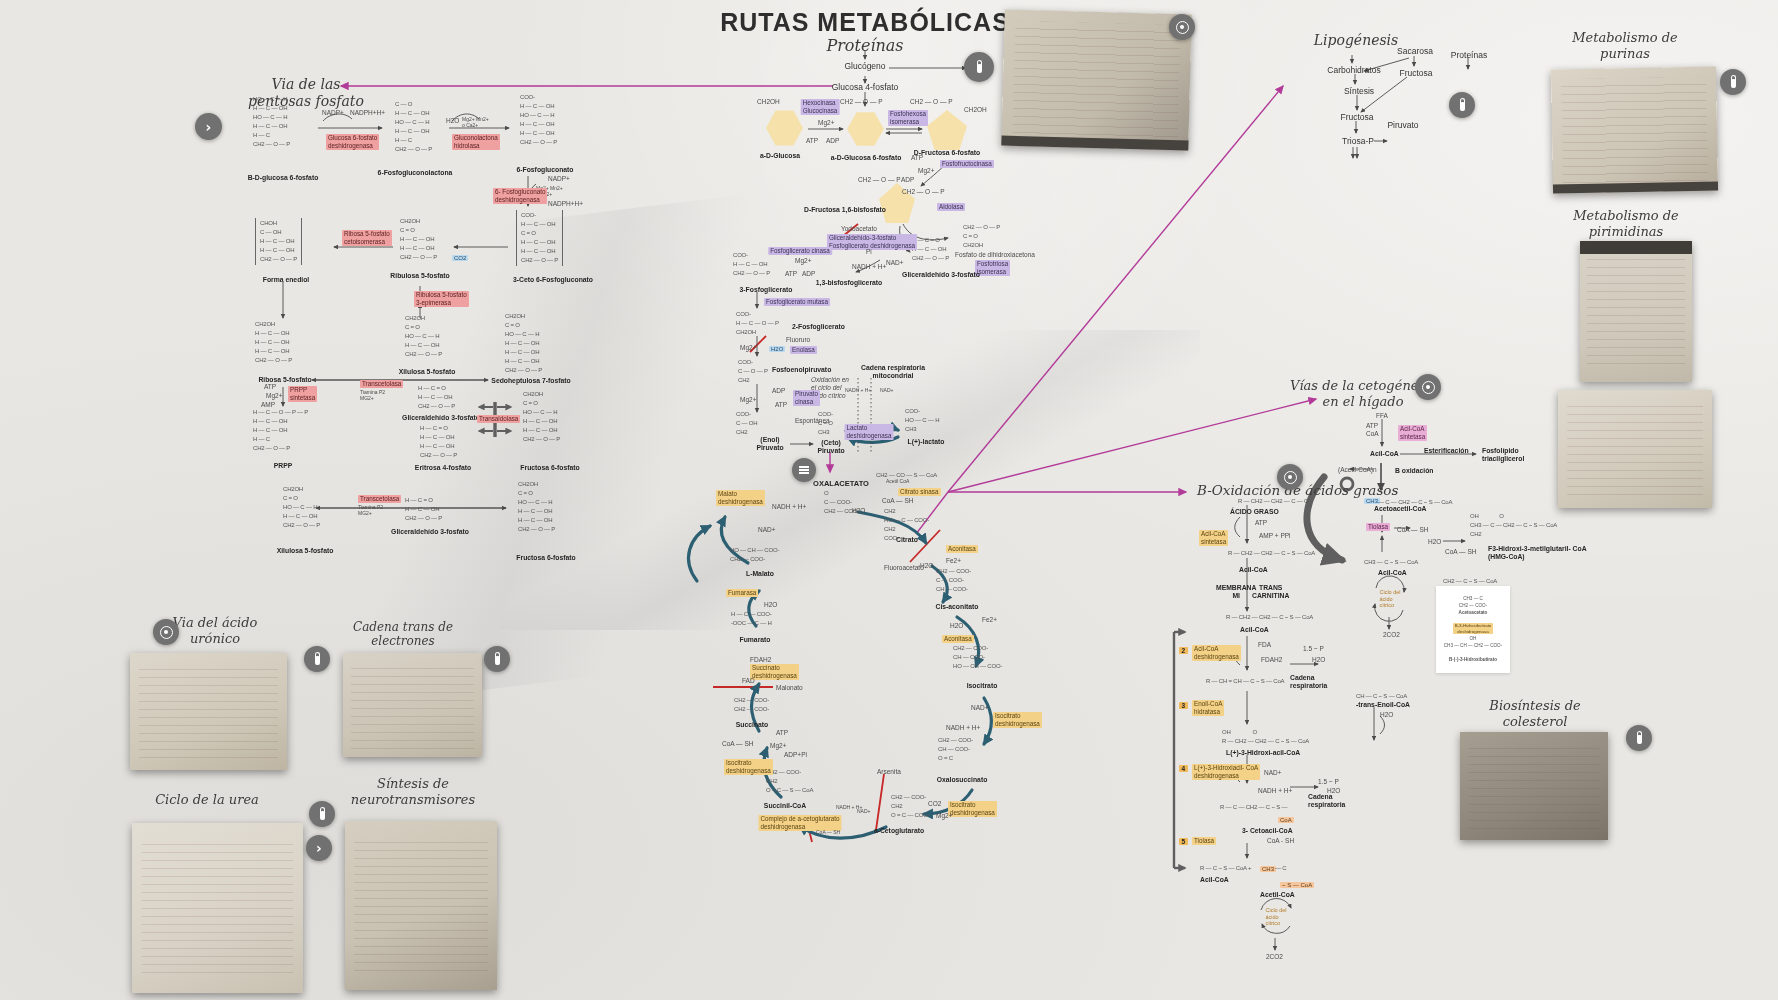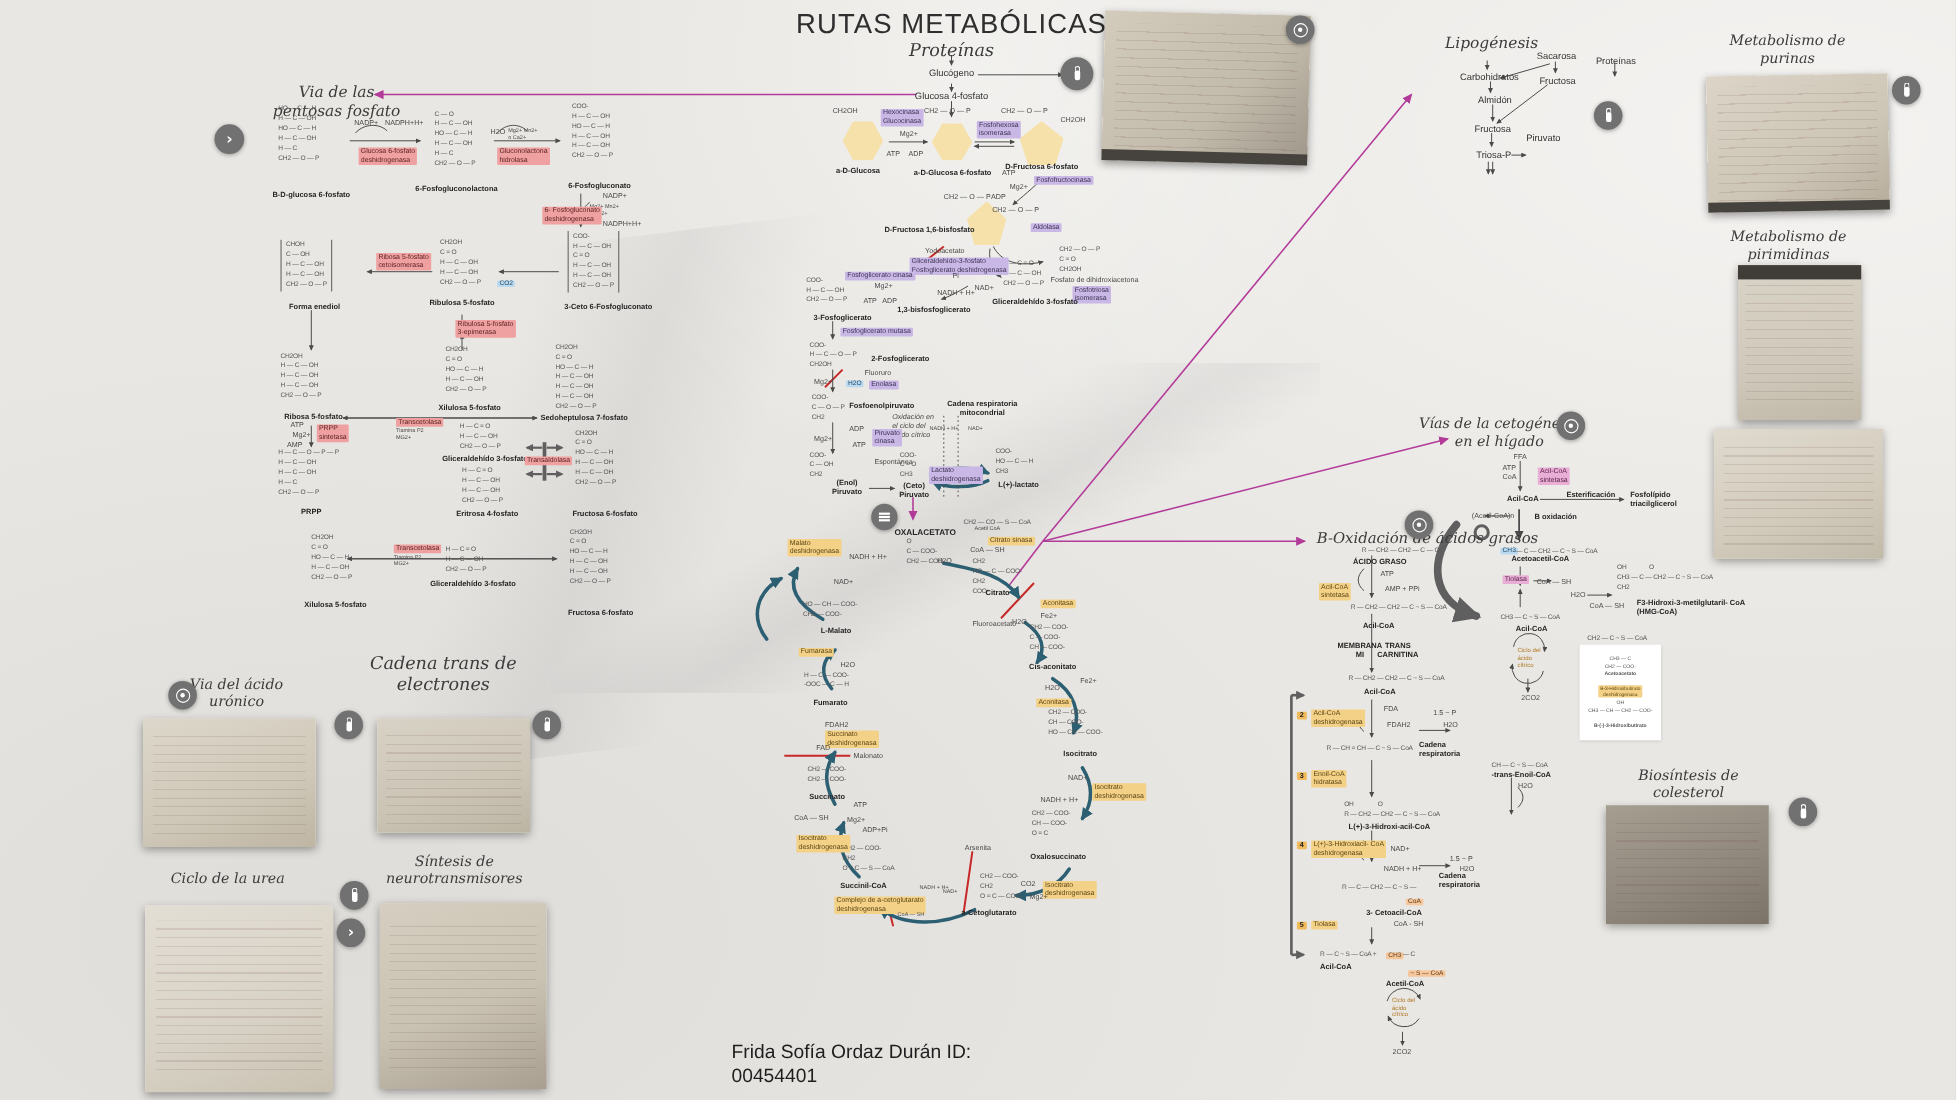--- a/index.html
+++ b/index.html
@@ -16,21 +16,21 @@
   .hl{padding:0 2px;border-radius:1px;white-space:pre-line;line-height:1.25;font-size:6.3px}
   .purple{background:#c9b7e6;color:#3c3352}
   .redhl{background:#efa0a0;color:#5d2323}
   .yellow{background:#f3d187;color:#5c4514}
   .pink{background:#e9aed6;color:#5d2348}
   .bluehl{background:#b9d9f0;color:#274a63;padding:0 2px;border-radius:1px;font-size:6px}
   .orangehl{background:#f6c79c;color:#5d3a16;padding:0 2px;border-radius:1px;font-size:6px}
   .num{position:absolute;background:#f0b95a;color:#222;font-weight:bold;padding:0 2.5px;font-size:6.5px;border-radius:1px}
   .script{font-family:"DejaVu Serif",serif;font-style:italic;color:#3b3b3b;white-space:pre-line;text-align:center;line-height:1.2}
   .it{font-style:italic}
-  .title{font-weight:400;font-size:25px;letter-spacing:1px;color:#2e2e2e;white-space:nowrap}
+  .title{font-weight:700;font-size:25px;letter-spacing:1px;color:#2e2e2e;white-space:nowrap}
   .brk{border-left:1.5px solid #666;border-right:1.5px solid #666;padding:1px 4px}
   .ring{position:absolute;background:#f6e1ab}
   .hex{clip-path:polygon(26% 6%,74% 6%,100% 50%,74% 94%,26% 94%,0 50%)}
   .pent{clip-path:polygon(50% 0,100% 40%,81% 100%,19% 100%,0 40%)}
   .photo{position:absolute;box-shadow:0 3px 8px rgba(0,0,0,.38);background:linear-gradient(160deg,#dcd5c8,#c8c0b0 55%,#b3a998)}
   .photo::before{content:"";position:absolute;inset:8% 6%;
      background:repeating-linear-gradient(180deg,transparent 0 7px,rgba(110,60,70,.14) 7px 8px)}
   .photo.darktop::after{content:"";position:absolute;left:0;top:0;right:0;height:9%;background:#403c38}
   .photo.darkbottom::after{content:"";position:absolute;left:0;bottom:0;right:0;height:7%;background:#46423d}
   .cbtn{position:absolute;border-radius:50%;background:#717171;display:flex;align-items:center;justify-content:center;
@@ -509,21 +509,21 @@
   <span class="el hl yellow" style="left:716px;top:490px">Malato
 deshidrogenasa</span>
   <span class="el s" style="left:772px;top:503px">NADH + H+</span>
   <span class="el s" style="left:758px;top:526px">NAD+</span>
 
   <span class="el script c" style="left:1356px;top:32px;font-size:14px">Lipogénesis</span>
   <span class="el md c" style="left:1415px;top:46px">Sacarosa</span>
   <span class="el md c" style="left:1469px;top:50px">Proteínas</span>
   <span class="el md c" style="left:1354px;top:65px">Carbohidratos</span>
   <span class="el md c" style="left:1416px;top:68px">Fructosa</span>
-  <span class="el md c" style="left:1359px;top:86px">Almidón</span>
+  <span class="el md c" style="left:1359px;top:86px">Síntesis</span>
   <span class="el md c" style="left:1357px;top:112px">Fructosa</span>
   <span class="el md c" style="left:1358px;top:136px">Triosa-P</span>
   <span class="el md c" style="left:1403px;top:120px">Piruvato</span>
 
   <span class="el script c" style="left:1363px;top:378px;font-size:13px">Vías de la cetogénesis
 en el hígado</span>
   <span class="el s" style="left:1376px;top:412px">FFA</span>
   <span class="el s" style="left:1366px;top:422px">ATP
 CoA</span>
   <span class="el hl pink" style="left:1398px;top:425px">Acil-CoA
@@ -635,21 +635,21 @@
   <div class="photo darktop" style="left:1580px;top:241px;width:112px;height:141px;background:linear-gradient(170deg,#d9d3c7,#cfc8ba 65%,#c0b8a8)"></div>
 
   <div class="photo" style="left:1558px;top:390px;width:154px;height:118px;background:linear-gradient(160deg,#e0dacf,#d2cbbc 60%,#c2baa9)"></div>
 
   <span class="el script c" style="left:1535px;top:698px;font-size:13px">Biosíntesis de
 colesterol</span>
   <div class="photo" style="left:1460px;top:732px;width:148px;height:108px;background:linear-gradient(160deg,#a79e92,#8f877b 60%,#7b7368)"></div>
 
   <span class="el script c" style="left:215px;top:615px;font-size:13px">Via del ácido
 urónico</span>
-  <span class="el script c" style="left:403px;top:593px;font-size:16px">Cadena trans de
+  <span class="el script c" style="left:403px;top:620px;font-size:12px">Cadena trans de
 electrones</span>
   <div class="photo" style="left:130px;top:653px;width:157px;height:117px;background:linear-gradient(160deg,#ddd7cb,#cfc8b8 60%,#beb5a3)"></div>
   <div class="photo" style="left:343px;top:653px;width:139px;height:104px;background:linear-gradient(165deg,#d8d2c6,#ccc5b6 60%,#bcb4a3)"></div>
 
   <span class="el script c" style="left:207px;top:792px;font-size:13px">Ciclo de la urea</span>
   <span class="el script c" style="left:413px;top:776px;font-size:13px">Síntesis de
 neurotransmisores</span>
   <div class="photo" style="left:132px;top:823px;width:171px;height:170px;background:linear-gradient(160deg,#e3ded4,#d8d2c6 60%,#c9c2b2)"></div>
   <div class="photo" style="left:345px;top:821px;width:152px;height:169px;background:linear-gradient(160deg,#d6cec0,#c9c1b1 55%,#a89f90)"></div>
 
@@ -701,18 +701,14 @@
   <div class="cbtn" style="left:484px;top:646px;width:26px;height:26px">
       <span class="tap"></span>
     </div>
   <div class="cbtn" style="left:309px;top:801px;width:26px;height:26px">
       <span class="tap"></span>
     </div>
   <div class="cbtn" style="left:306px;top:835px;width:26px;height:26px">
       <span class="chev">›</span>
     </div>
 
-  <div class="el" style="left:665px;top:946px;font-size:17.5px;color:#1e1e1e;line-height:1.25">
-    <span style="display:block">Frida Sofía Ordaz Durán ID:</span>
-    <span style="display:block">00454401</span>
-  </div>
 
 </div>
 
 </body></html>

